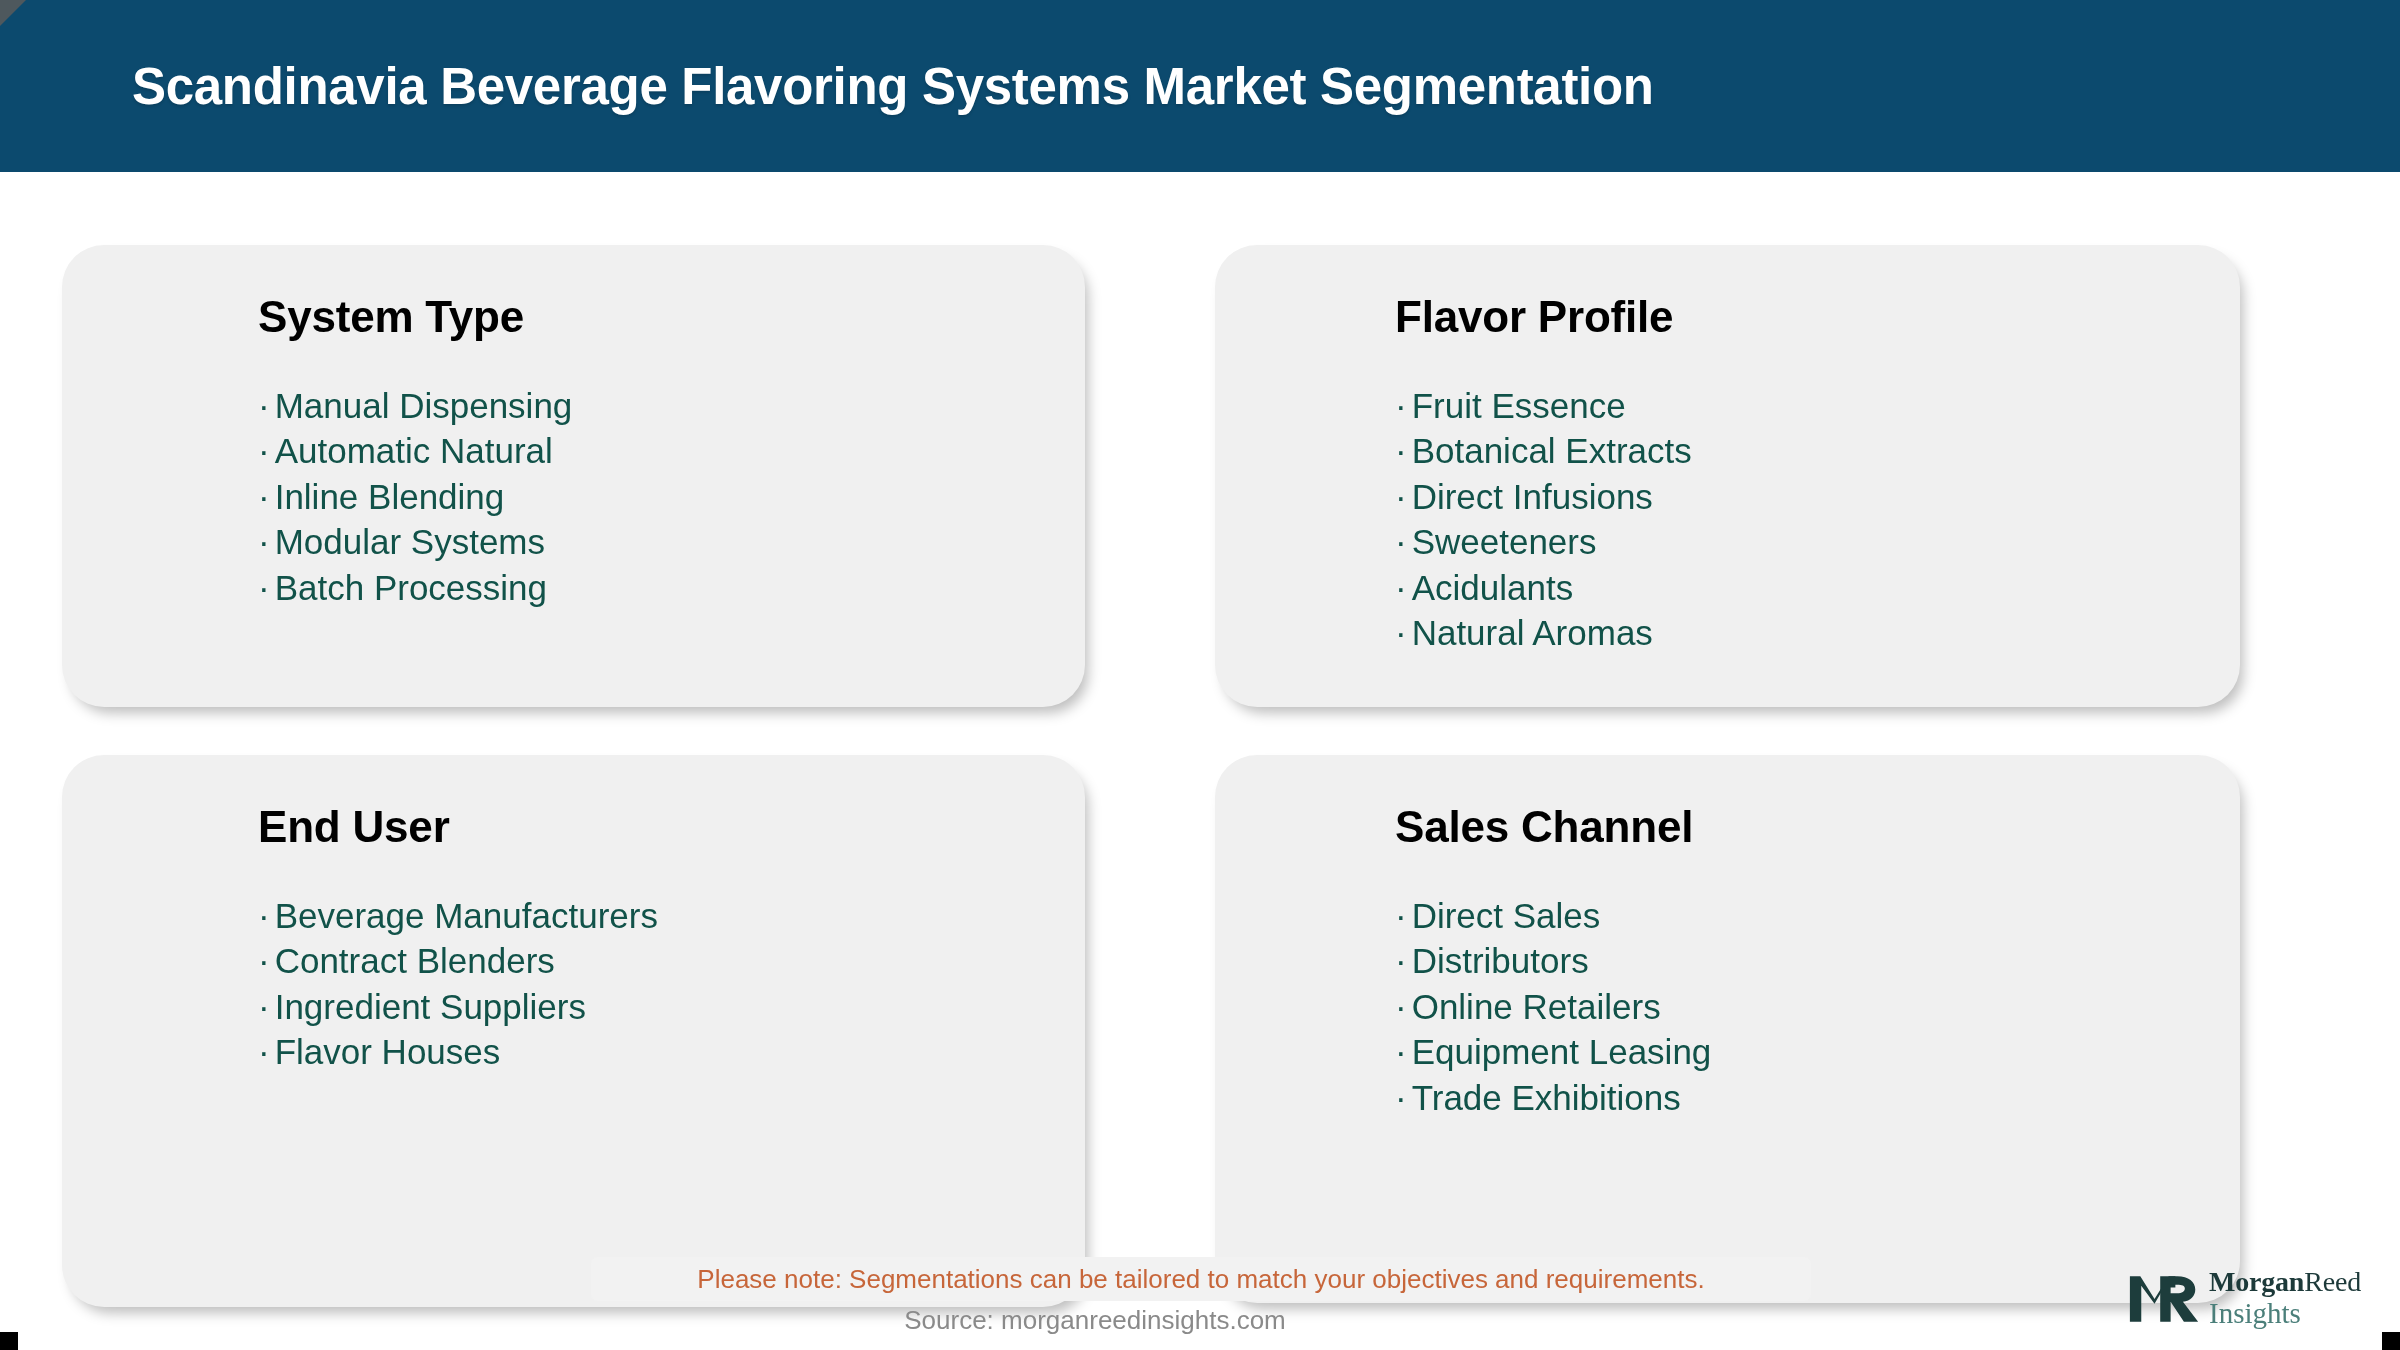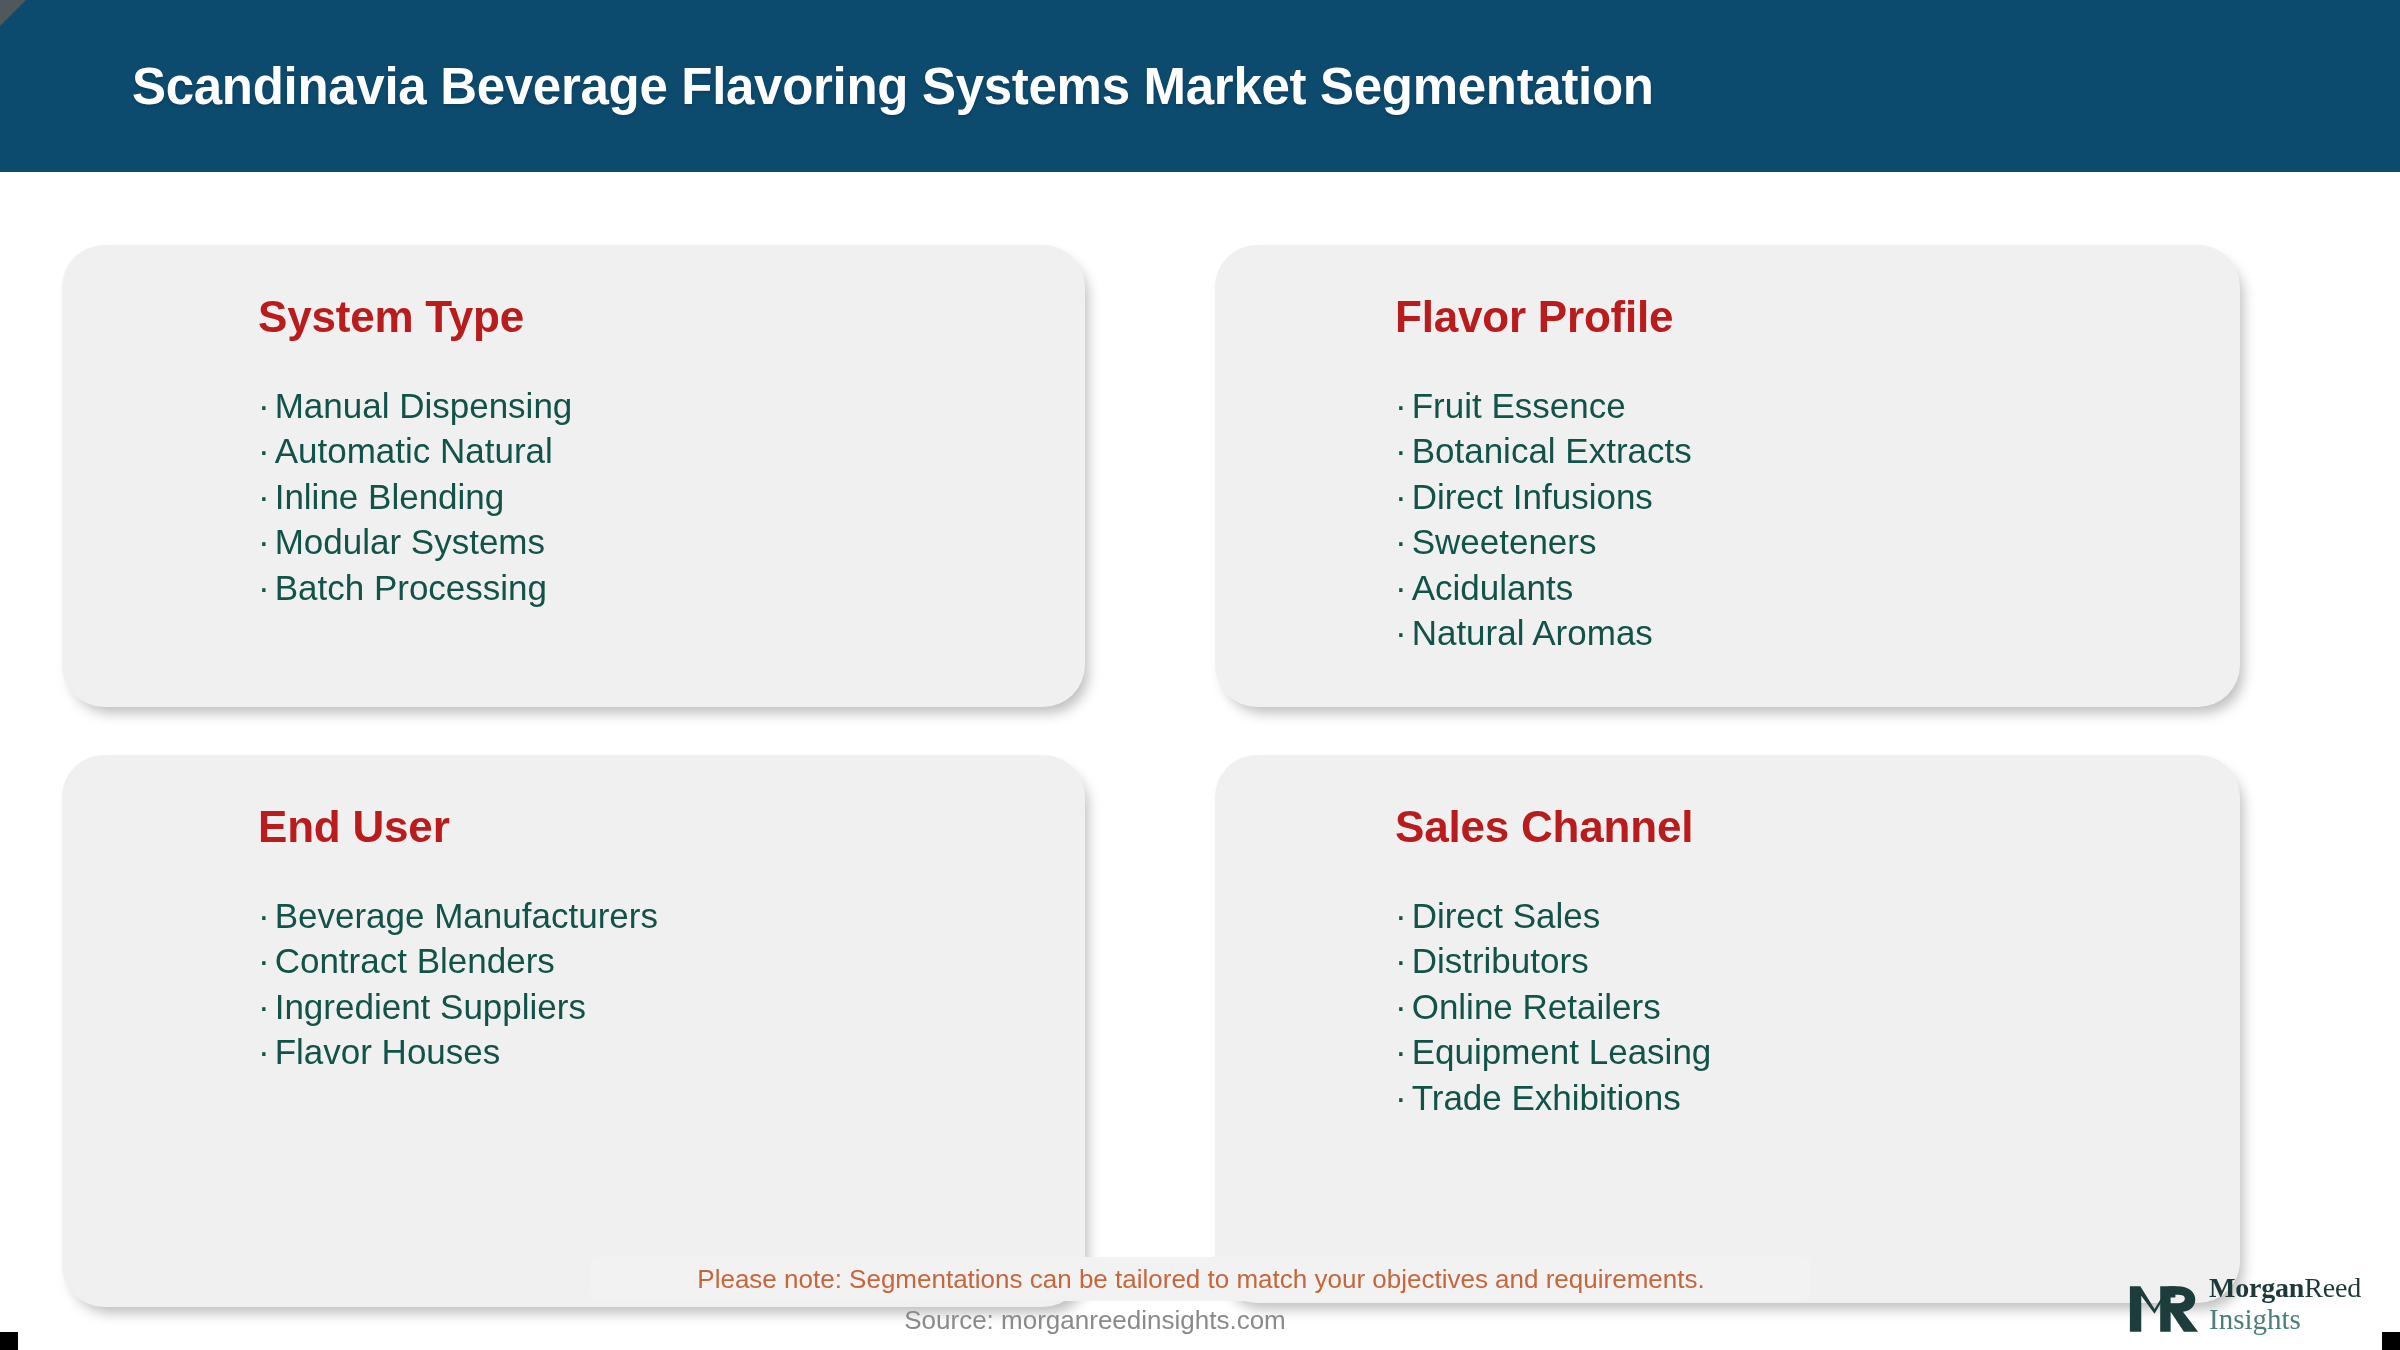--- a/index.html
+++ b/index.html
@@ -55,21 +55,21 @@
   .card-inner {
     position:absolute;
     left:0; top:48px;
     width:100%;
     padding:0 0 0 0;
   }
   .card.c1 .card-inner, .card.c3 .card-inner { padding-left:196px; }
   .card.c2 .card-inner, .card.c4 .card-inner { padding-left:180px; }
 
   .card-title {
-    color:#b91c1c;
+    color:#000000;
     font-size:44px;
     font-weight:bold;
     letter-spacing:-0.2px;
     margin-bottom:7px;
     line-height:1.08;
   }
   .card-list { list-style:none;margin-top:42px; }
   .card-list li {
     color:#115249;
     font-size:35px;
@@ -102,21 +102,21 @@
     font-size:26px;
     font-weight:400;
   }
   .source-text span { display:inline-block; margin-left:-210px; }
 
   
   .logo {
     position:absolute;
     left:2128px; top:1262px;
     width:250px; height:72px;
-    display:flex; align-items:flex-end;
+    display:flex; align-items:center;
   }
   .logo-mark { width:72px; height:52px; flex:0 0 auto; }
   .logo-words { margin-left:9px; line-height:1.0; }
   .logo-line1 {
     font-family:"Liberation Serif", serif;
     font-size:28px; color:#1d3a3a; font-weight:bold;
     letter-spacing:-0.2px; white-space:nowrap;
   }
   .logo-line1 .reed { font-weight:normal; }
   .logo-line2 {

